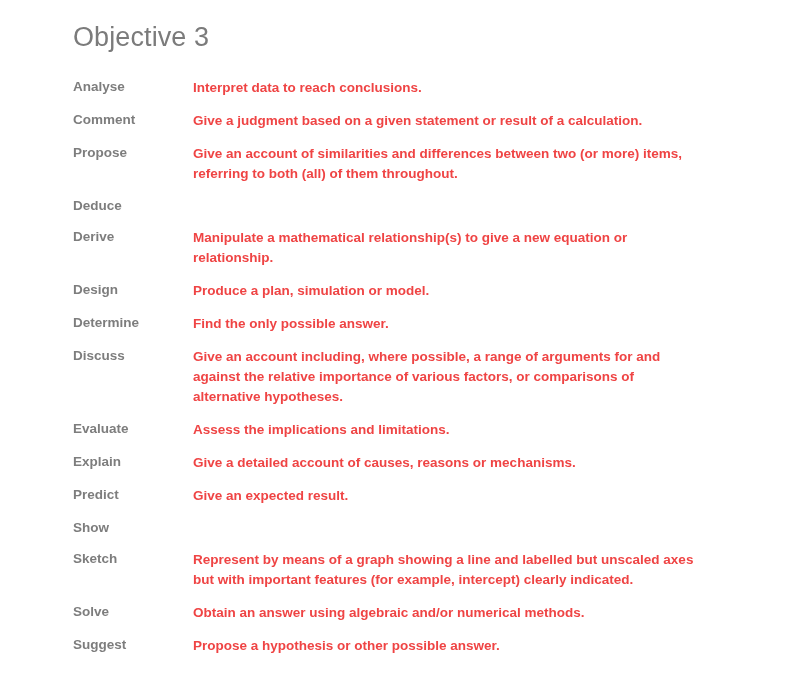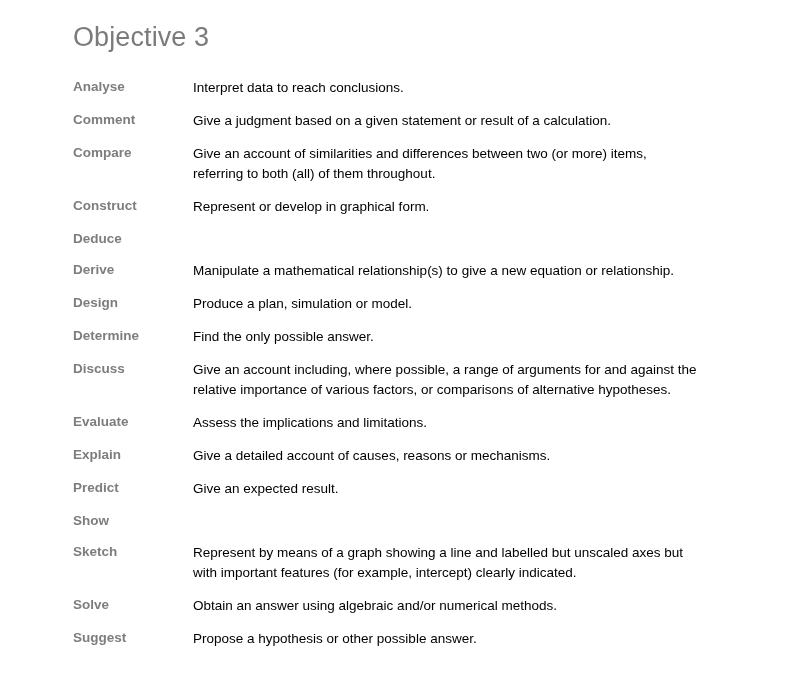--- a/index.html
+++ b/index.html
@@ -59,48 +59,44 @@
     font-size: 13.5px;
     font-weight: bold;
     color: #7d7d7d;
     line-height: 18px;
     padding-top: 0px;
   }
   .definition {
     flex: 0 1 auto;
     width: 545px;
     font-size: 13.5px;
-    font-weight: 400;
-    color: #000000;
+    font-weight: 700;
+    color: #ef4444;
     line-height: 20px;
   }
 </style>
 </head>
 <body>
 
 <div class="page">
 
   <h1 class="page-title">Objective 3</h1>
 
   <div class="glossary">
       <div class="term-row">
         <div class="term">Analyse</div>
         <div class="definition">Interpret data to reach conclusions.</div>
       </div>
       <div class="term-row">
         <div class="term">Comment</div>
         <div class="definition">Give a judgment based on a given statement or result of a calculation.</div>
       </div>
       <div class="term-row multiline">
-        <div class="term">Compare</div>
+        <div class="term">Propose</div>
         <div class="definition">Give an account of similarities and differences between two (or more) items, referring to both (all) of them throughout.</div>
-      </div>
-      <div class="term-row">
-        <div class="term">Construct</div>
-        <div class="definition">Represent or develop in graphical form.</div>
       </div>
       <div class="term-row">
         <div class="term">Deduce</div>
       </div>
       <div class="term-row">
         <div class="term">Derive</div>
         <div class="definition">Manipulate a mathematical relationship(s) to give a new equation or relationship.</div>
       </div>
       <div class="term-row">
         <div class="term">Design</div>

